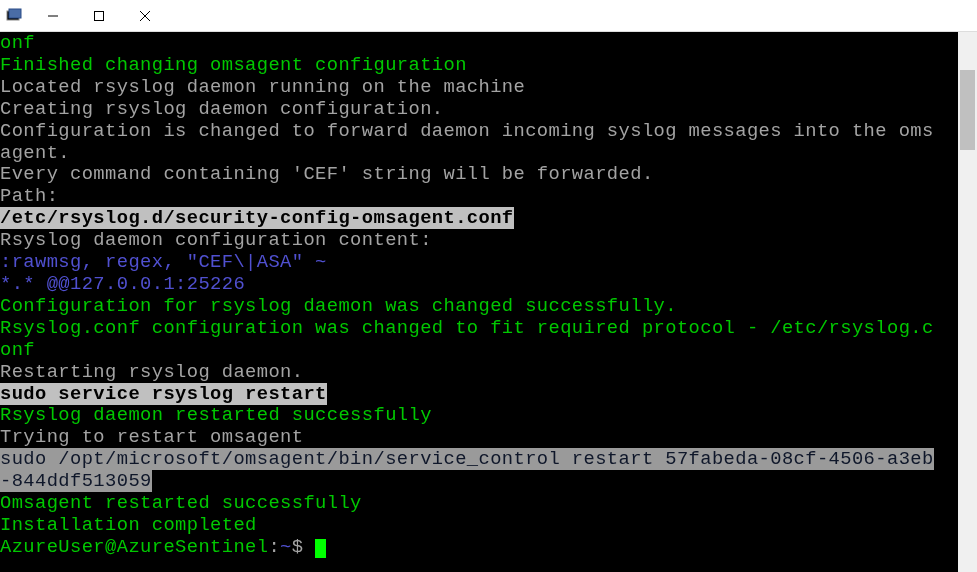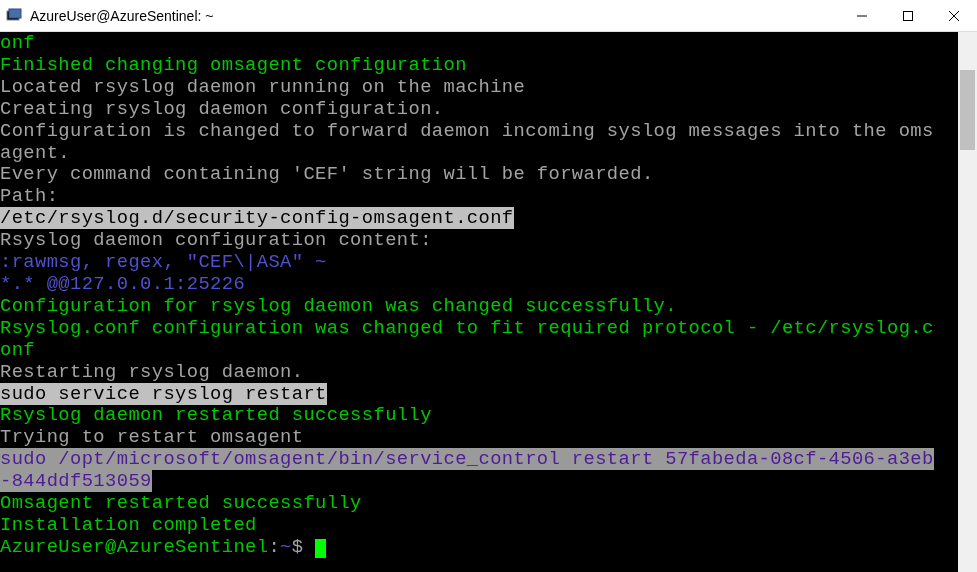--- a/index.html
+++ b/index.html
@@ -73,42 +73,41 @@
       position: absolute;
       right: 2px;
       top: 38px;
       width: 15px;
       height: 80px;
       background: #c0c0c0;
     }
     .green { color: #00c800; }
     .gray { color: #a3a3a3; }
     .blue { color: #5050d0; }
-    .hl { background: #c0c0c0; color: #000; }
-    .hl-gray { background: #9a9a9a; color: #4c1d95; }
+    .hl { background: #c0c0c0; color: #000; font-weight: bold; }
+    .hl-gray { background: #9a9a9a; color: #0f172a; }
     .cursor {
       display: inline-block;
       width: 11px;
       height: 19px;
       background: #00ff00;
       vertical-align: text-bottom;
     }
     .line { display: block; }
   </style>
 </head>
 <body>
 
 <div class="titlebar">
   <span class="titlebar-icon">
     <svg width="16" height="16" viewBox="0 0 16 16">
       <rect x="1" y="3" width="12" height="9" fill="#000" stroke="#888" stroke-width="1"></rect>
       <rect x="3" y="1" width="12" height="9" fill="#4a6da7" stroke="#2a4d87" stroke-width="1"></rect>
     </svg>
   </span>
-  <span class="titlebar-title">AzureUser@AzureSentinel: ~</span>
   <div class="win-controls">
     <div class="win-btn">
       <svg width="10" height="10" viewBox="0 0 10 10">
           <line x1="0" y1="5" x2="10" y2="5" stroke="#000" stroke-width="1"></line>
         </svg>
     </div>
     <div class="win-btn">
       <svg width="10" height="10" viewBox="0 0 10 10">
           <rect x="0.5" y="0.5" width="9" height="9" fill="none" stroke="#000" stroke-width="1"></rect>
         </svg>

